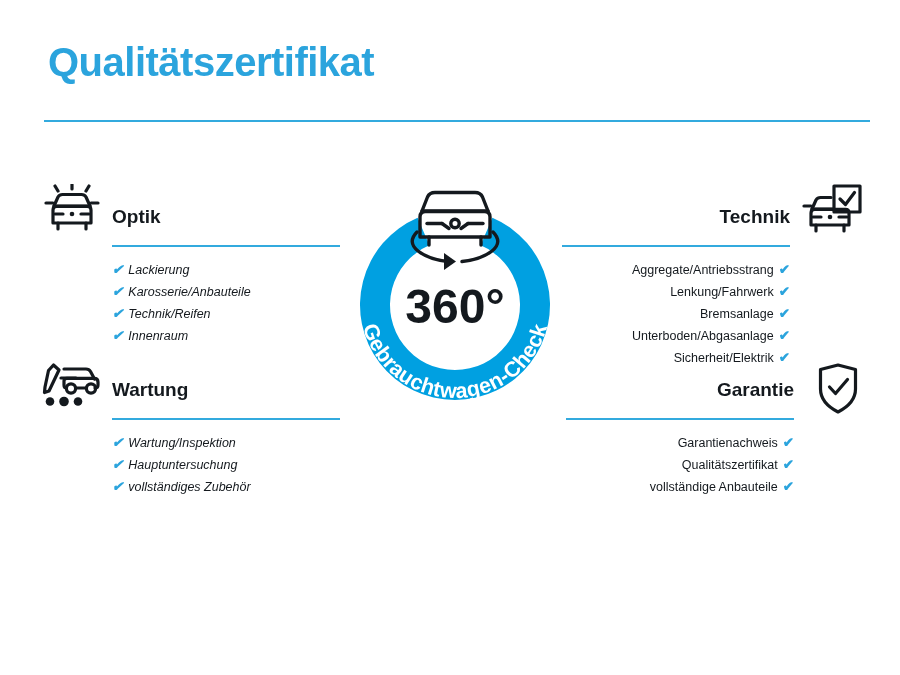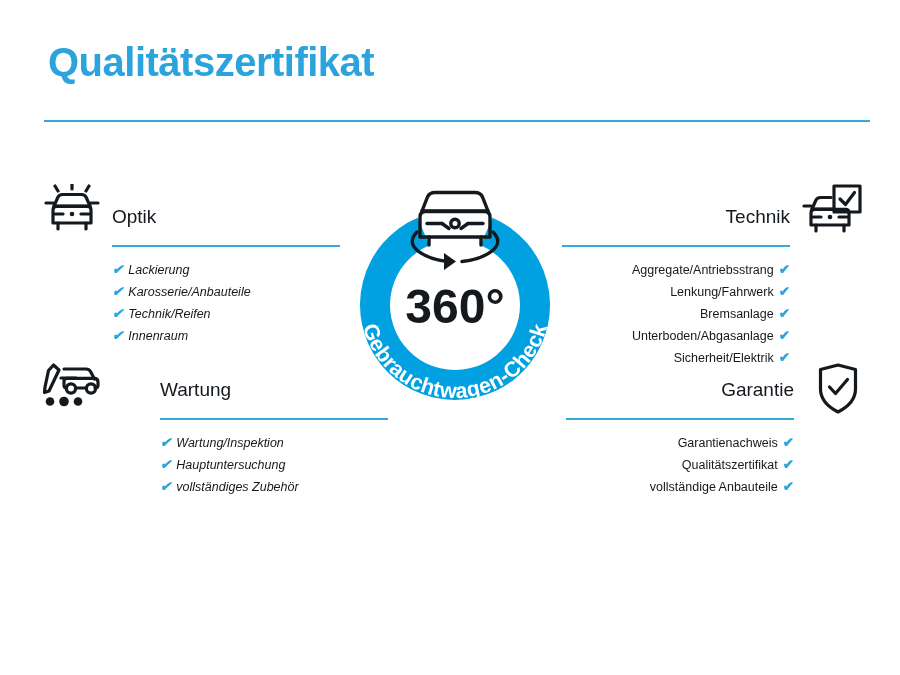--- a/index.html
+++ b/index.html
@@ -44,21 +44,21 @@
   .section {
     position: absolute;
     width: 300px;
   }
   .section-head {
     position: relative;
     height: 42px;
   }
   .section-title {
     font-size: 19px;
-    font-weight: normal;
+    font-weight: bold;
     color: #14191E;
     line-height: 24px;
     white-space: nowrap;
   }
   .section-rule {
     position: absolute;
     left: 0;
     right: 0;
     bottom: 0;
     height: 2px;
@@ -88,21 +88,21 @@
   .col-left .section-list li { text-align: left; font-style: italic; }
   .col-left .tick { margin-right: 5px; }
 
   
   .col-right .section-title { text-align: right; }
   .col-right .section-list li { text-align: right; }
   .col-right .tick { margin-left: 5px; }
 
   
   #section-optik   { left: 112px; top: 205px; width: 228px; }
-  #section-wartung { left: 112px; top: 378px; width: 228px; margin-left: 48px; }
+  #section-wartung { left: 112px; top: 378px; width: 228px; }
   #section-technik { left: 562px; top: 205px; width: 228px; }
   #section-garantie{ left: 566px; top: 378px; width: 228px; }
 
   
   .sec-icon {
     position: absolute;
     width: 60px;
     height: 56px;
   }
   #icon-optik    { left: 42px;  top: 184px; }

